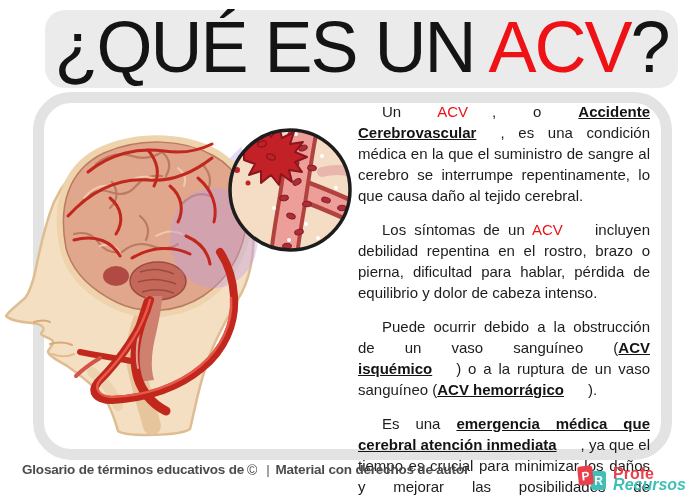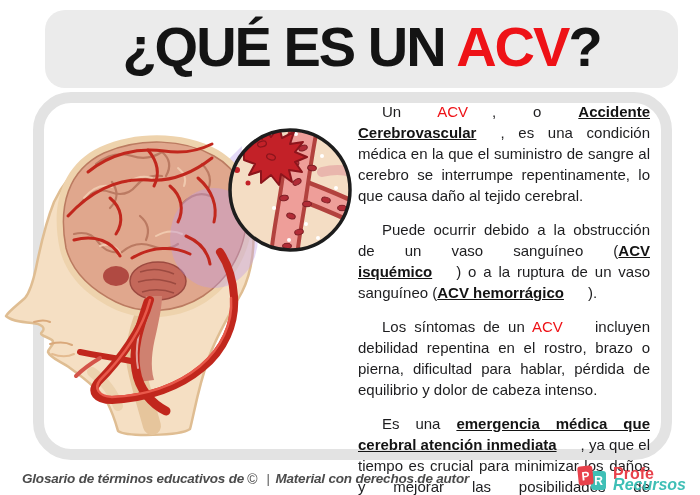--- a/index.html
+++ b/index.html
@@ -21,21 +21,21 @@
     overflow:hidden;
   }
   
   .title-bar{
     position:absolute;left:45px;top:10px;width:633px;height:78px;
     background:var(--title-bg);
     border-radius:20px;
     display:flex;align-items:center;justify-content:center;
   }
   .title-bar h1{
-    font-size:56px;font-weight:700;letter-spacing:-2px;
+    font-size:72px;font-weight:400;letter-spacing:-2px;
     line-height:1;white-space:nowrap;padding-bottom:4px;
   }
   .seg-dark{color:#141414;}
   .seg-red{color:var(--accent-red);}
   .seg-bu{font-weight:700;text-decoration:underline;color:#141414;}
   .seg-n{color:var(--body-text);margin-left:24px;}
   
   .panel{
     position:absolute;left:33px;top:92px;width:639px;height:368px;
     background:#ffffff;
@@ -50,24 +50,23 @@
   
   .text-col{
     position:absolute;left:358px;top:101px;width:292px;
     font-size:15px;line-height:21px;color:var(--body-text);
     text-align:justify;
   }
   .text-col p{margin-bottom:13px;}
   
   .footer{
     position:absolute;left:0;top:462px;width:700px;height:33px;
-    display:flex;align-items:center;
+    display:flex;align-items:flex-start;
     font-weight:700;font-size:13.5px;color:var(--footer-text);
     letter-spacing:-0.2px;
-    font-style:italic;
   }
   .footer .ftext{margin-left:22px;white-space:nowrap;}
   .footer .csym{padding:0 3px;font-weight:400;font-size:14px;}
   .footer .divider{padding:0 6px;font-weight:400;color:#5a5a5a;}
   .logo{
     position:absolute;right:14px;top:465px;height:28px;
     display:flex;align-items:center;
   }
   .logo-badges{position:relative;width:31px;height:26px;}
   .badge{
@@ -236,22 +235,22 @@
         <circle cx="248" cy="183" r="2.5" fill="#c32128"></circle>
         <circle cx="231" cy="153" r="2" fill="#c32128"></circle>
       </g>
     </g>
     <circle cx="290" cy="190" r="60" fill="none" stroke="#1d1d1d" stroke-width="3.5"></circle>
   </g>
 </svg>
 
 <div class="text-col">
   <p><span class="seg-n">Un </span><span class="seg-red">ACV</span><span class="seg-n">, o </span><span class="seg-bu">Accidente Cerebrovascular</span><span class="seg-n">, es una condición médica en la que el suministro de sangre al cerebro se interrumpe repentinamente, lo que causa daño al tejido cerebral.</span></p>
+  <p><span class="seg-n">Los síntomas de un </span><span class="seg-red">ACV</span><span class="seg-n"> incluyen debilidad repentina en el rostro, brazo o pierna, dificultad para hablar, pérdida de equilibrio y dolor de cabeza intenso.</span></p>
   <p><span class="seg-n">Puede ocurrir debido a la obstrucción de un vaso sanguíneo (</span><span class="seg-bu">ACV isquémico</span><span class="seg-n">) o a la ruptura de un vaso sanguíneo (</span><span class="seg-bu">ACV hemorrágico</span><span class="seg-n">).</span></p>
-  <p><span class="seg-n">Los síntomas de un </span><span class="seg-red">ACV</span><span class="seg-n"> incluyen debilidad repentina en el rostro, brazo o pierna, dificultad para hablar, pérdida de equilibrio y dolor de cabeza intenso.</span></p>
   <p><span class="seg-n">Es una </span><span class="seg-bu">emergencia médica que cerebral atención inmediata</span><span class="seg-n">, ya que el tiempo es crucial para minimizar los daños y mejorar las posibilidades de recuperación.</span></p>
 </div>
 
 <div class="footer">
   <span class="ftext">Glosario de términos educativos de</span>
   <span class="csym">©</span>
   <span class="divider">|</span>
   <span>Material con derechos de autor</span>
 </div>
 

